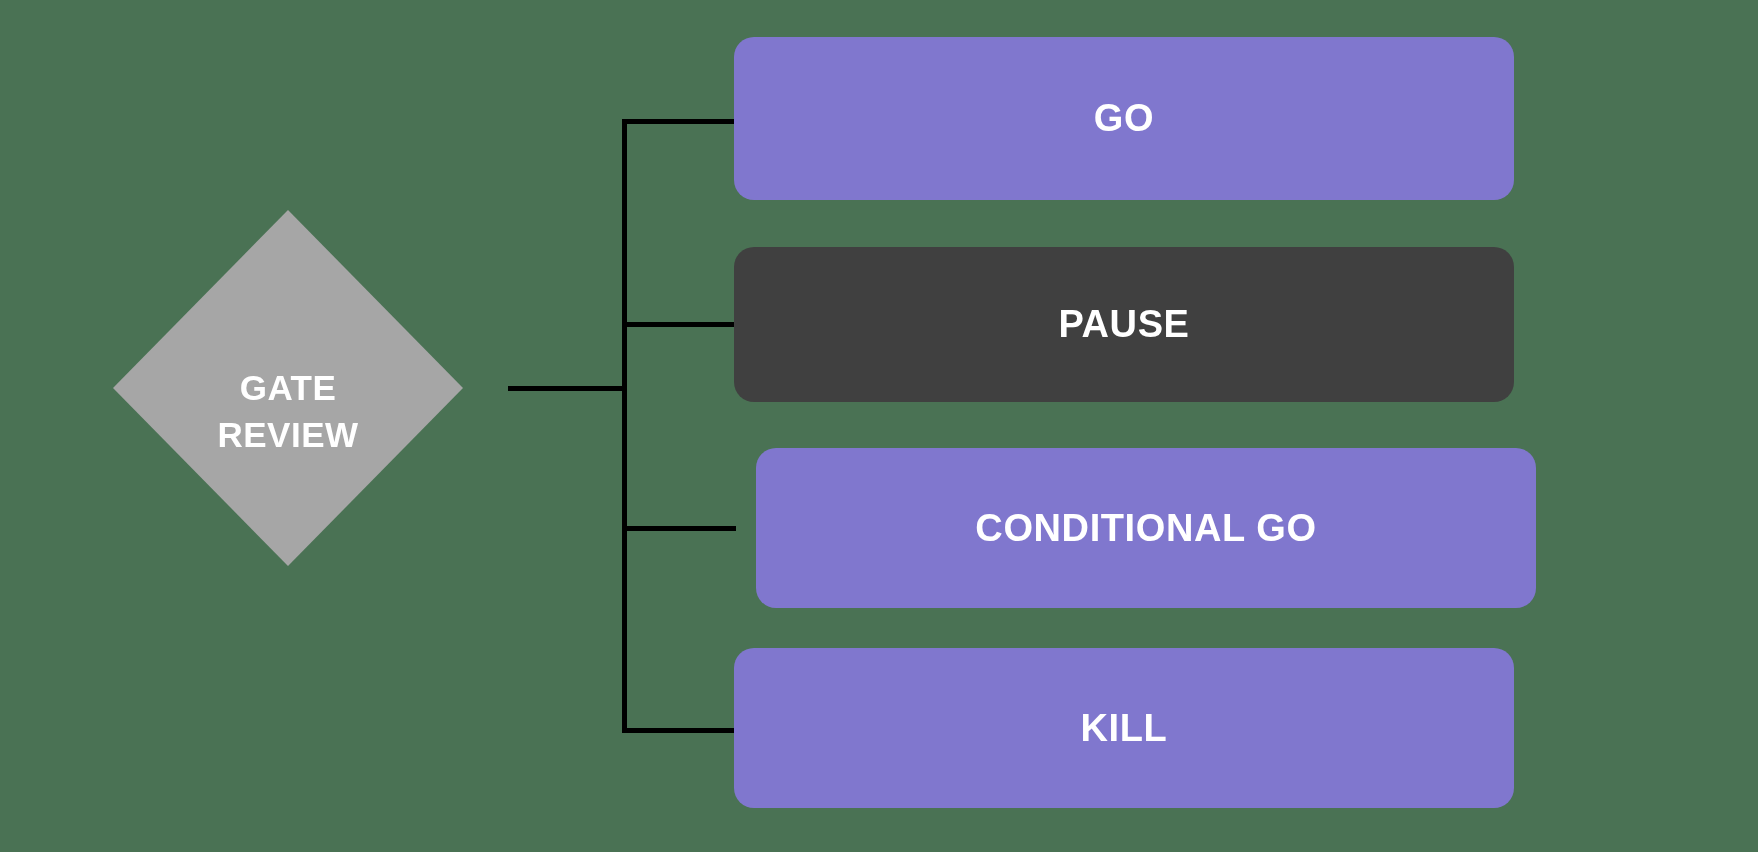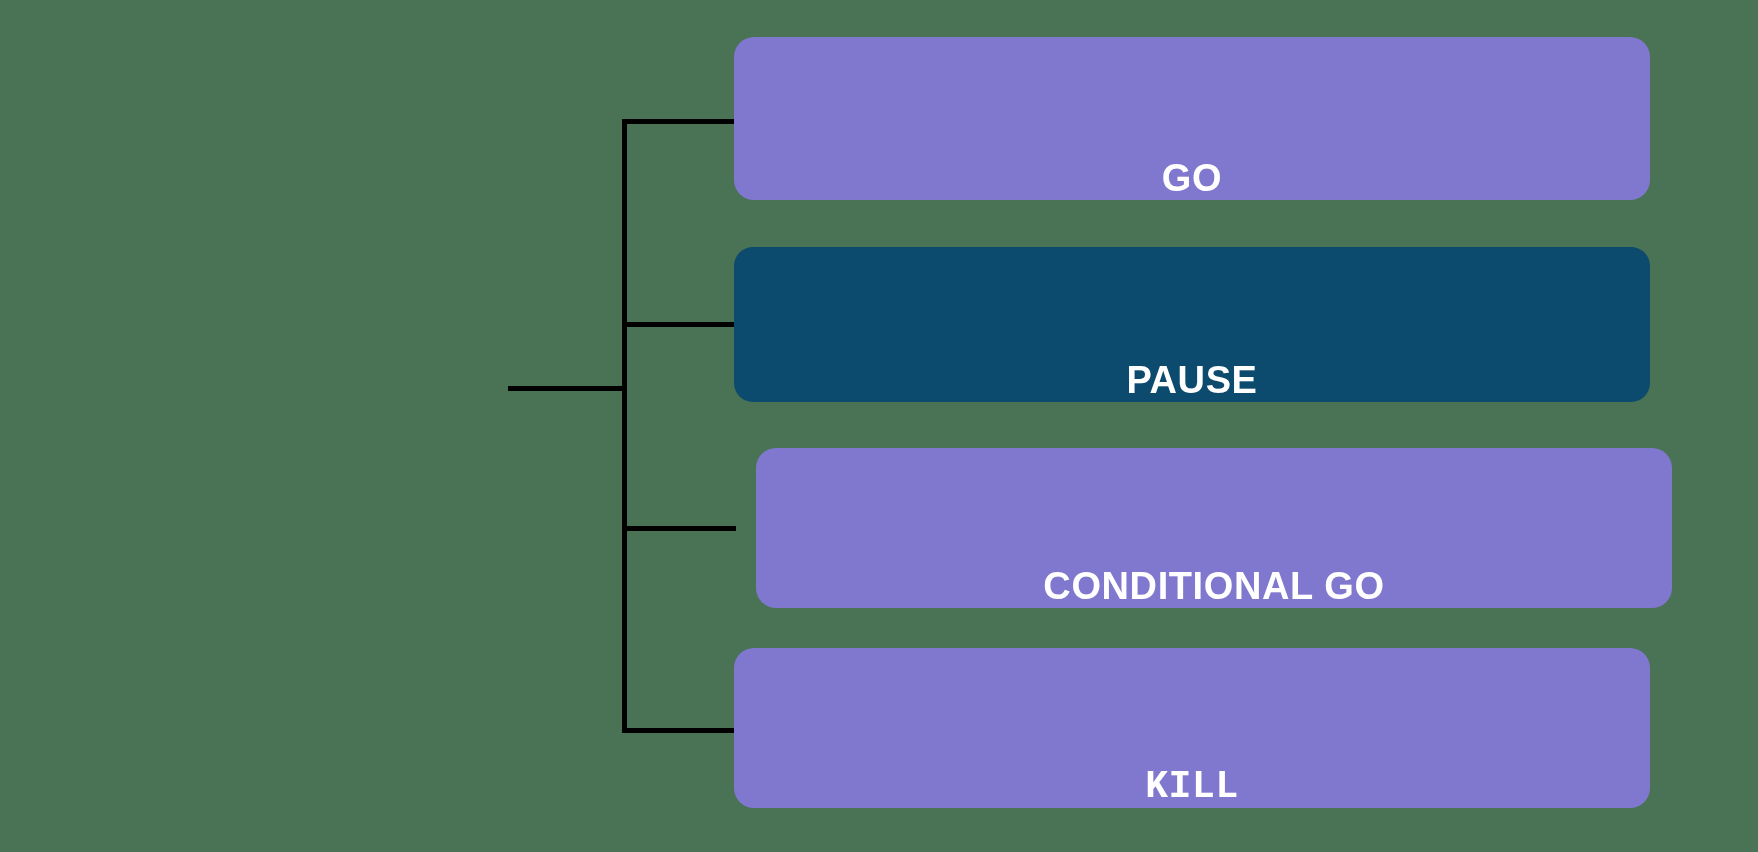--- a/index.html
+++ b/index.html
@@ -58,38 +58,38 @@
     top: 0;
     width: 1758px;
     height: 852px;
     pointer-events: none;
   }
 
   
   .outcome-box {
     position: absolute;
     left: 734px;
-    width: 916px;
+    width: 780px;
     border-radius: 20px;
     display: flex;
-    align-items: flex-end;
+    align-items: center;
     justify-content: center;
     box-sizing: border-box;
   }
   .outcome-label {
     color: #ffffff;
     font-weight: bold;
     font-size: 38px;
     letter-spacing: 0.6px;
     text-align: center;
   }
   .box-0 { top: 37px;  height: 163px; }
   .box-1 { top: 247px; height: 155px; }
   .box-2 { top: 448px; height: 160px; margin-left: 22px; }
-  .box-3 { top: 648px; height: 160px; font-family: Liberation Mono, monospace; }
+  .box-3 { top: 648px; height: 160px; }
 </style>
 </head>
 <body>
 
 <div id="canvas" style="background: rgb(74, 114, 84);">
 
   <svg class="connectors" viewBox="0 0 1758 852" width="1758" height="852" xmlns="http://www.w3.org/2000/svg">
 
     <line x1="508" y1="388" x2="627" y2="388" stroke="#000000" stroke-width="5" shape-rendering="crispEdges"></line>
 
@@ -97,26 +97,31 @@
 
     <line x1="622" y1="121" x2="736" y2="121" stroke="#000000" stroke-width="5" shape-rendering="crispEdges"></line>
 
     <line x1="622" y1="324" x2="736" y2="324" stroke="#000000" stroke-width="5" shape-rendering="crispEdges"></line>
 
     <line x1="622" y1="528" x2="736" y2="528" stroke="#000000" stroke-width="5" shape-rendering="crispEdges"></line>
 
     <line x1="622" y1="730" x2="736" y2="730" stroke="#000000" stroke-width="5" shape-rendering="crispEdges"></line>
   </svg>
 
+  <div class="diamond-wrap">
+    <div class="diamond-shape" style="background: rgb(166, 166, 166);"></div>
+    <div class="diamond-label" style="color: rgb(255, 255, 255);">GATE
+REVIEW</div>
+  </div>
 
   <div class="outcome-box box-0" style="background: rgb(128, 119, 206);">
     <span class="outcome-label" style="color: rgb(255, 255, 255);">GO</span>
   </div>
 
-  <div class="outcome-box box-1" style="background: #0c4a6e; border-radius: 19px;">
+  <div class="outcome-box box-1" style="background: #404040;">
     <span class="outcome-label" style="color: rgb(255, 255, 255);">PAUSE</span>
   </div>
 
   <div class="outcome-box box-2" style="background: rgb(128, 119, 206);">
     <span class="outcome-label" style="color: rgb(255, 255, 255);">CONDITIONAL GO</span>
   </div>
 
   <div class="outcome-box box-3" style="background: rgb(128, 119, 206);">
     <span class="outcome-label" style="color: rgb(255, 255, 255);">KILL</span>
   </div>

